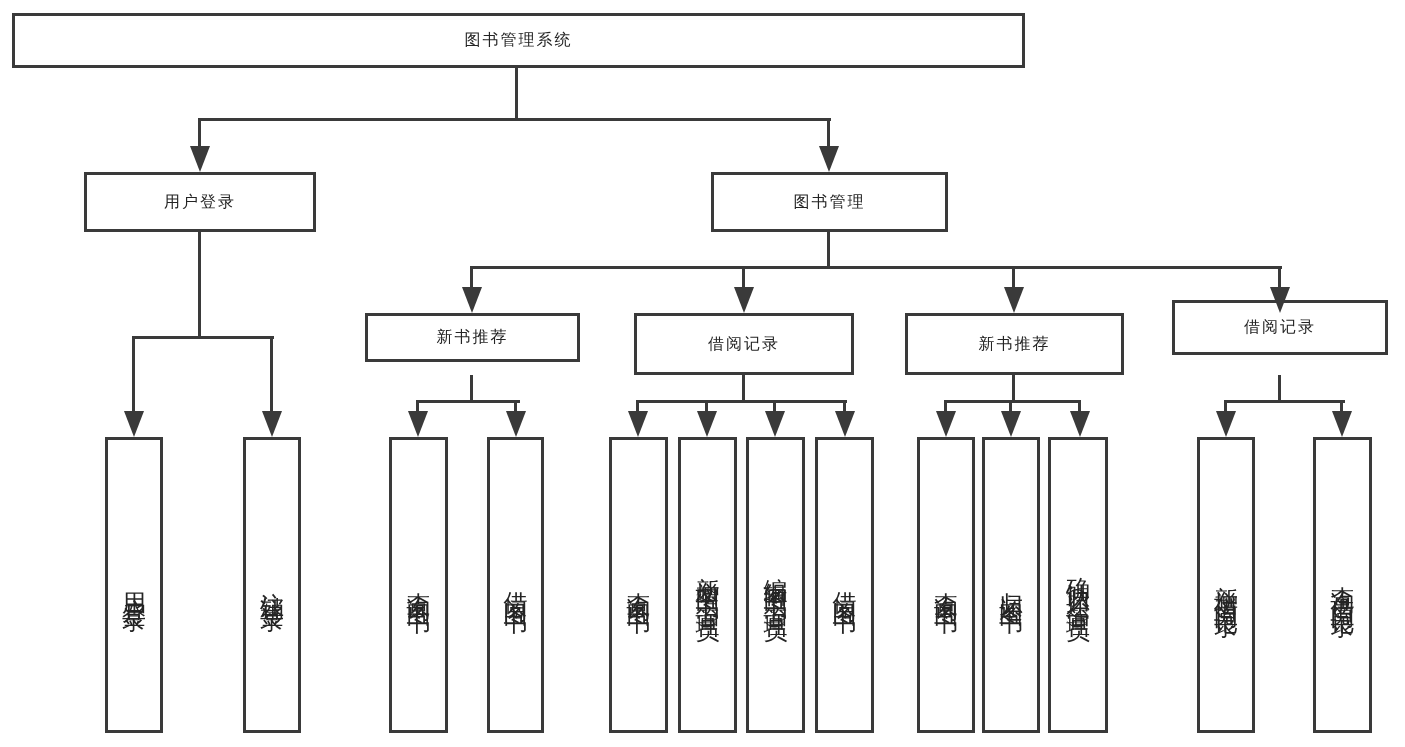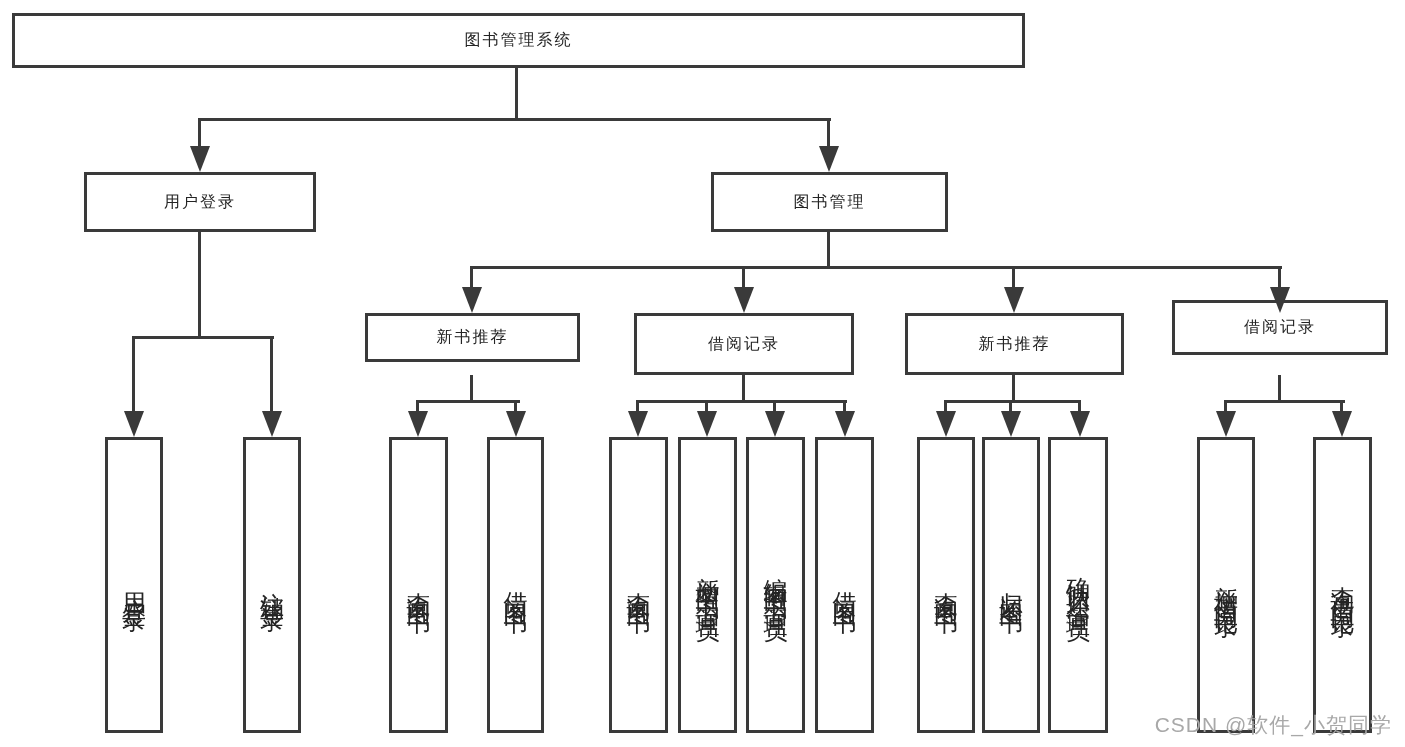--- a/index.html
+++ b/index.html
@@ -189,15 +189,14 @@
   <div class="arrow" style="left:1001px;top:411px"></div>
   <div class="arrow" style="left:1070px;top:411px"></div>
 
   <div class="vline" style="left:1278px;top:375px;height:28px"></div>
   <div class="hline" style="left:1224px;top:400px;width:121px"></div>
   <div class="vline" style="left:1224px;top:400px;height:14px"></div>
   <div class="vline" style="left:1340px;top:400px;height:14px"></div>
   <div class="arrow" style="left:1216px;top:411px"></div>
   <div class="arrow" style="left:1332px;top:411px"></div>
 
-  <div class="watermark">CSDN @软件_小贺同学</div>
 
 </div>
 
 </body></html>

